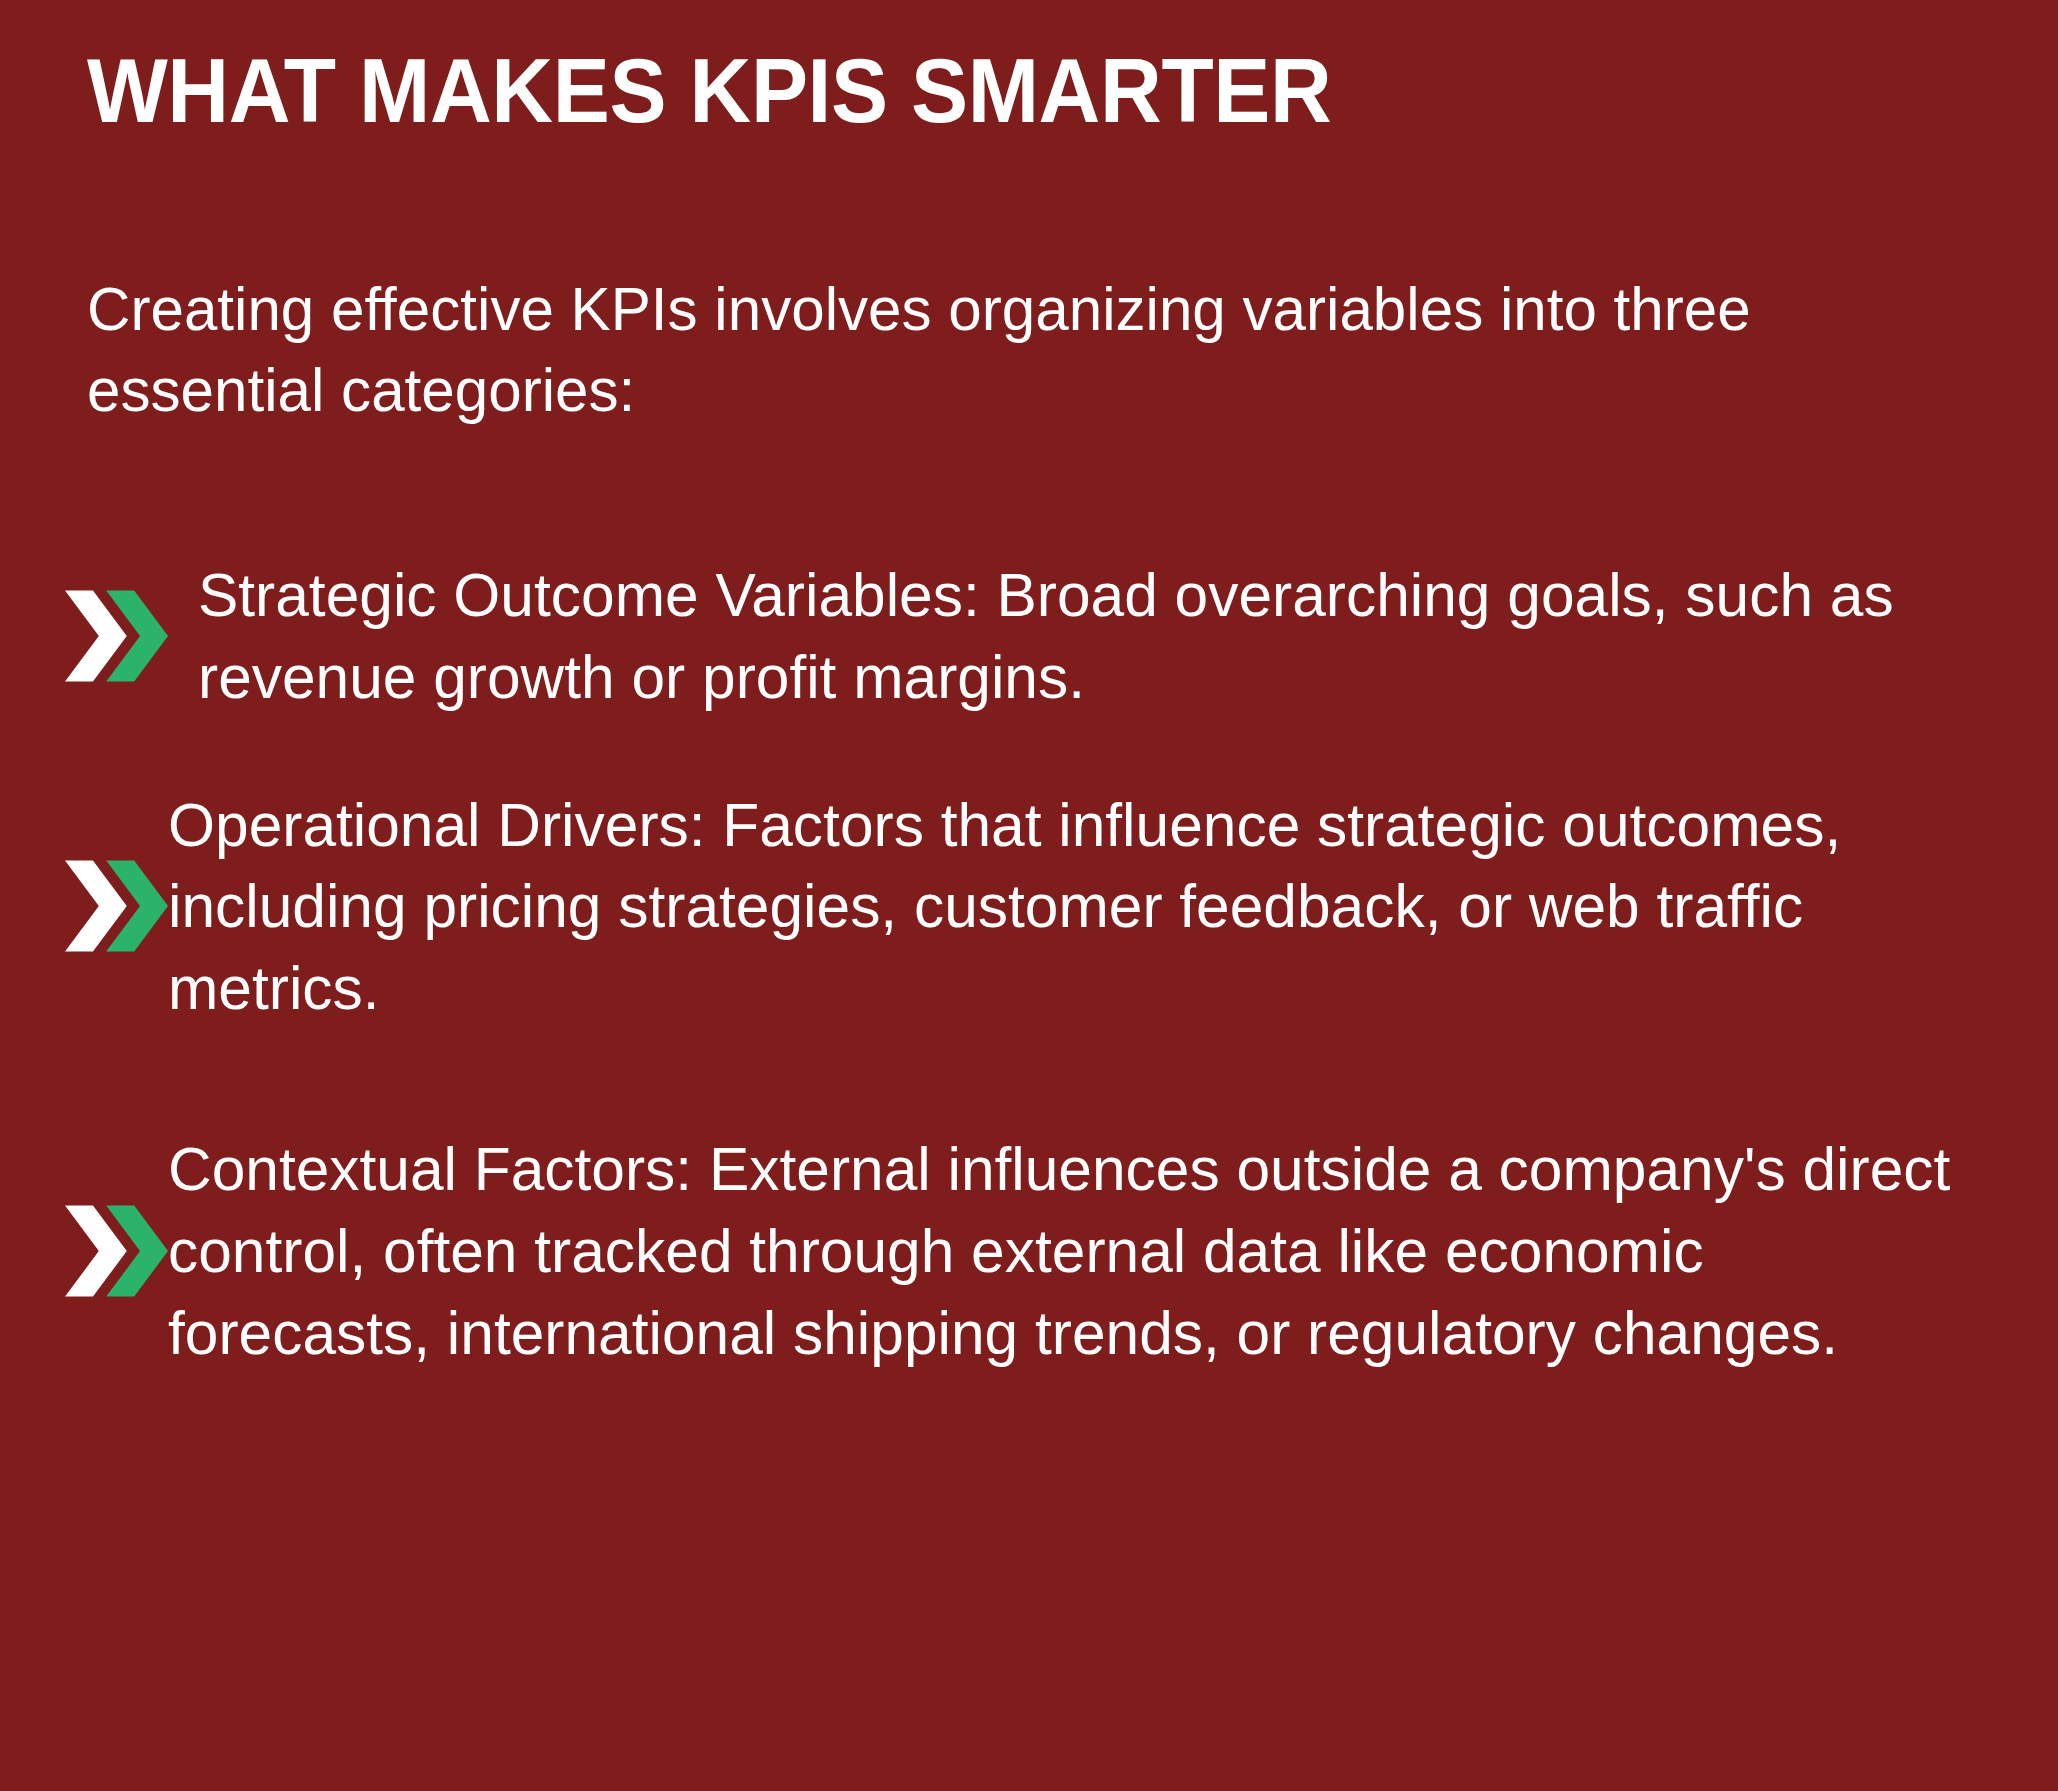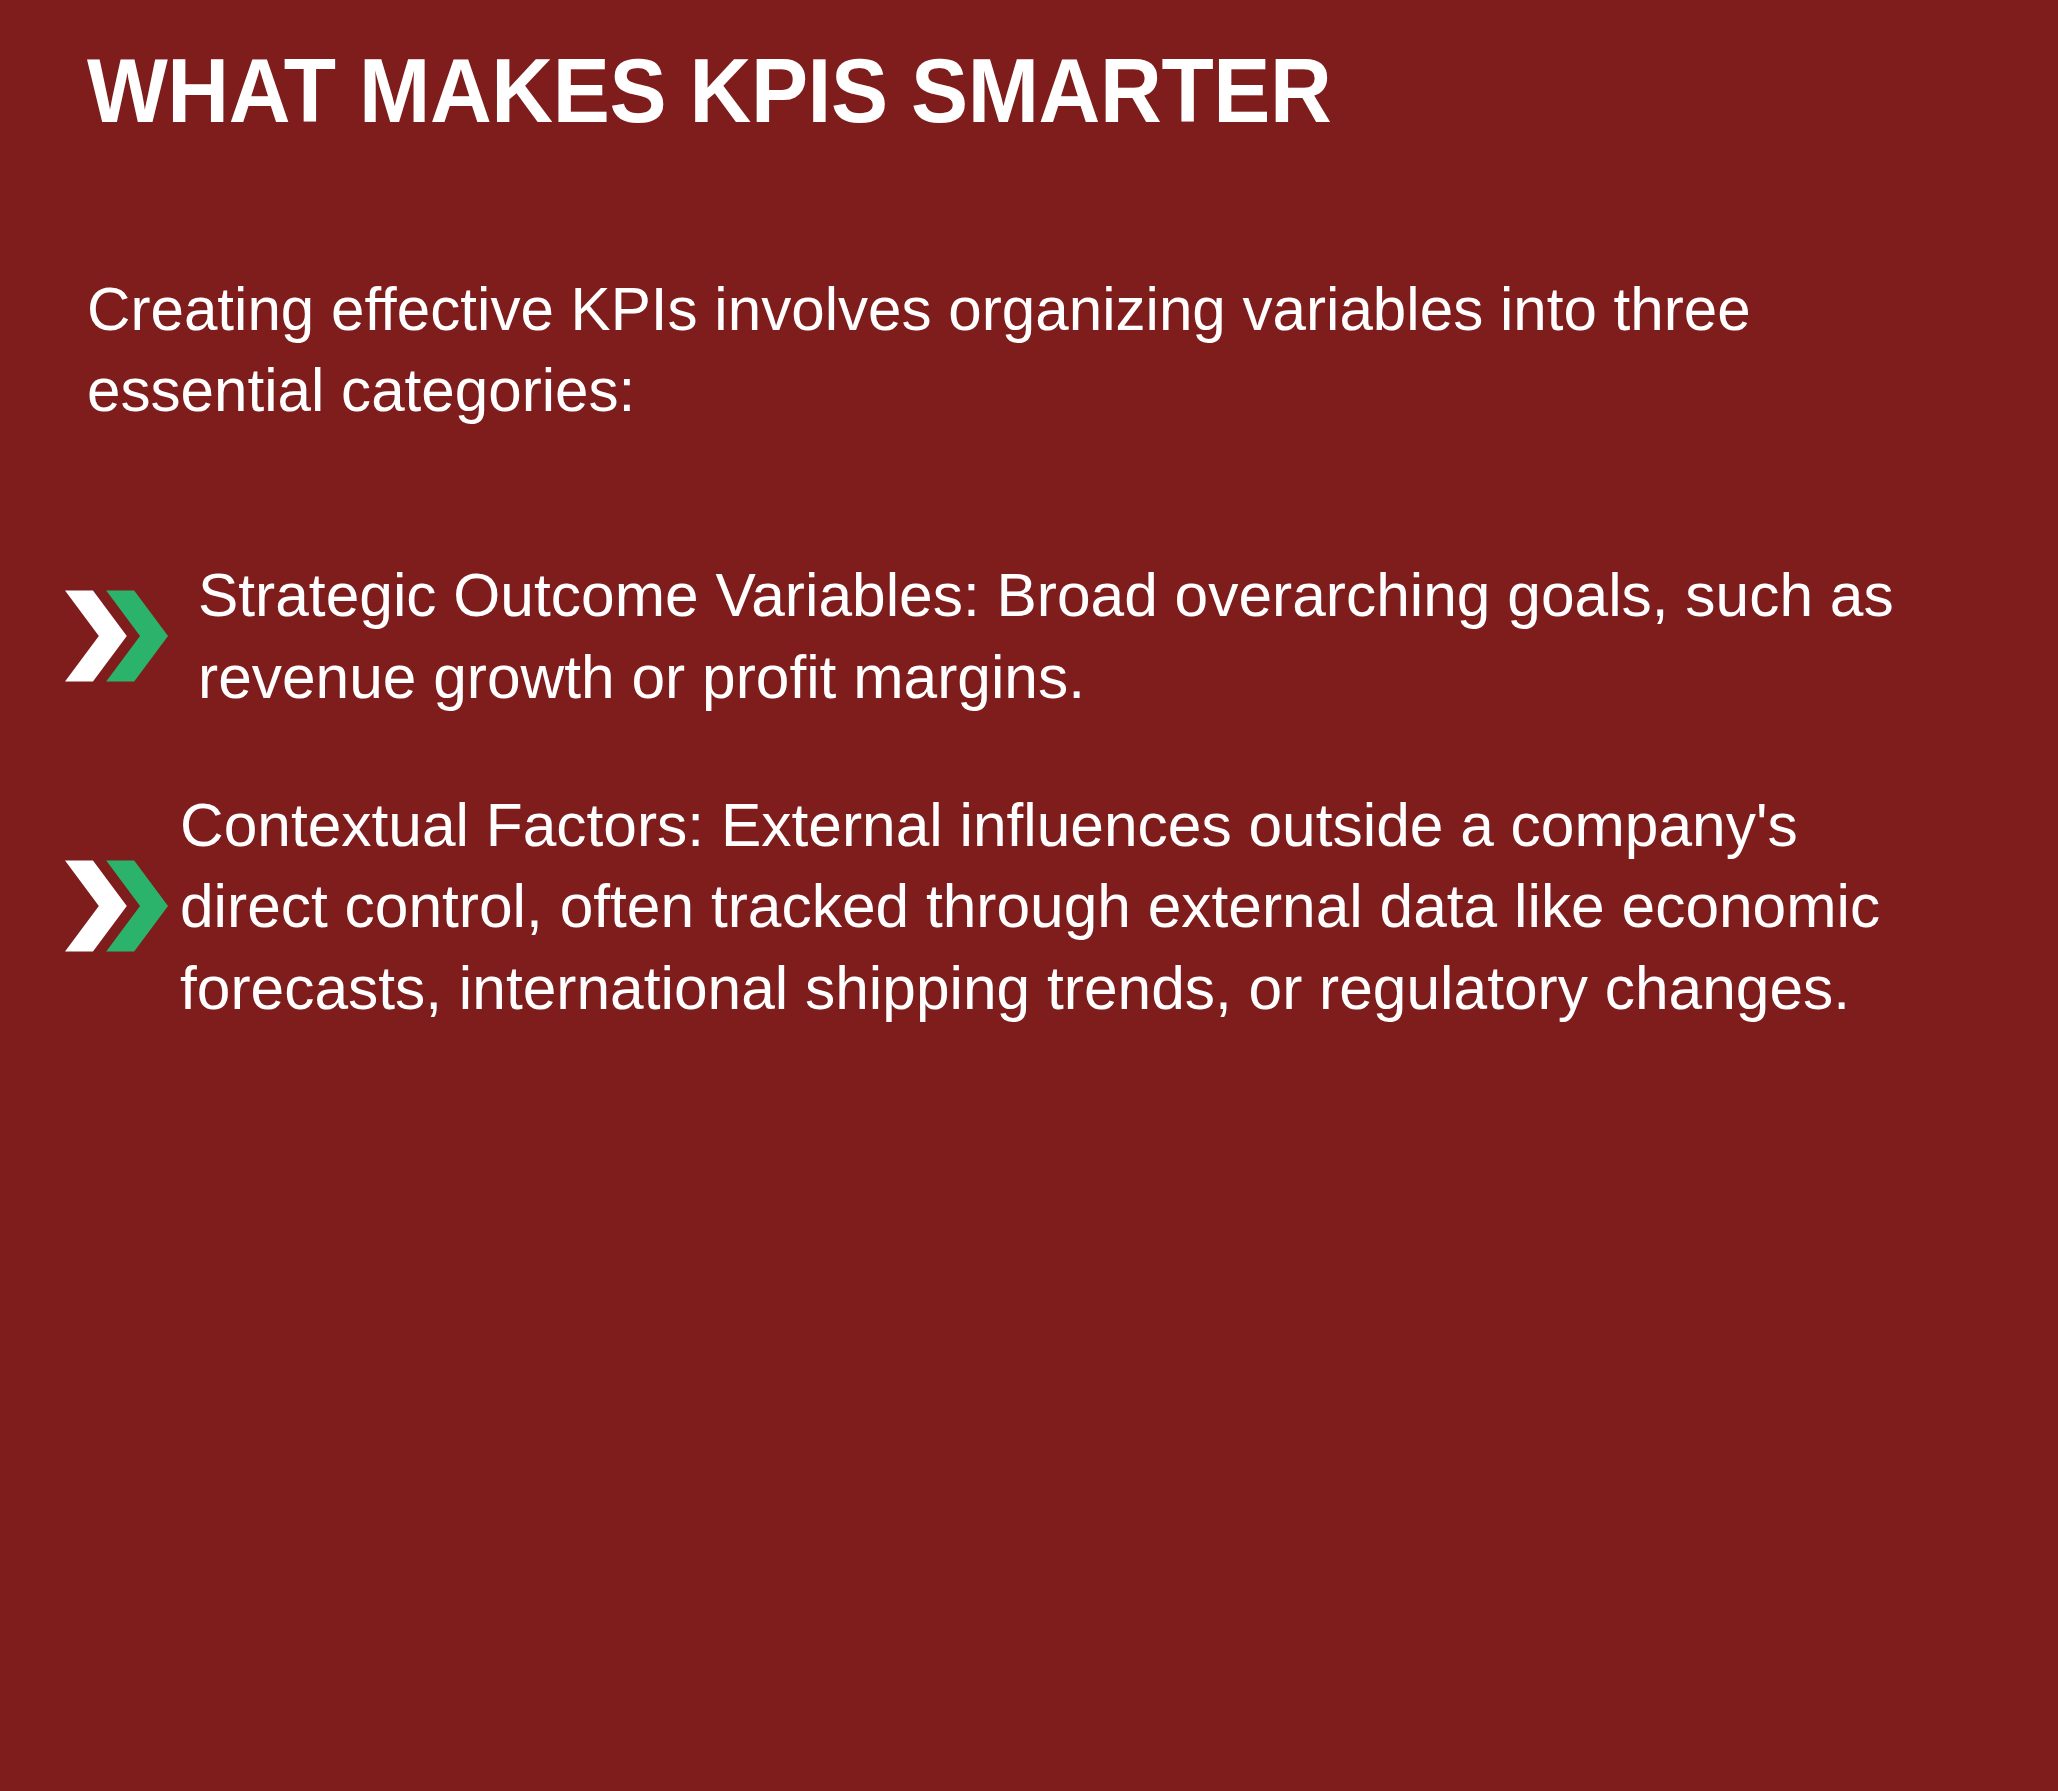--- a/index.html
+++ b/index.html
@@ -93,21 +93,21 @@
     line-height: 1.32;
     font-weight: 400;
     color: #ffffff;
     transform: scaleX(0.975);
     transform-origin: left center;
   }
 
   
   .bullet-1 { margin-bottom: 66px; gap: 30px; }
   .bullet-2 { margin-bottom: 99px; }
-  .bullet-3 { margin-bottom: 4px; gap: 12px; }
+  .bullet-3 { margin-bottom: 4px; }
 </style>
 </head>
 <body>
 
 <div class="slide">
 
   <h1 class="heading">WHAT MAKES KPIS SMARTER</h1>
 
   <p class="intro">Creating effective KPIs involves organizing variables into three essential categories:</p>
 
@@ -116,20 +116,29 @@
     <div class="bullet bullet-1">
       <span class="bullet-icon">
         <svg viewBox="0 0 140 124" xmlns="http://www.w3.org/2000/svg" aria-hidden="true">
           <polygon points="0,0 38,0 84,62 38,124 0,124 46,62" fill="#ffffff"></polygon>
           <polygon points="56,0 94,0 140,62 94,124 56,124 102,62" fill="#2bb36b"></polygon>
         </svg>
       </span>
       <span class="bullet-text">Strategic Outcome Variables: Broad overarching goals, such as revenue growth or profit margins.</span>
     </div>
 
+    <div class="bullet bullet-2">
+      <span class="bullet-icon">
+        <svg viewBox="0 0 140 124" xmlns="http://www.w3.org/2000/svg" aria-hidden="true">
+          <polygon points="0,0 38,0 84,62 38,124 0,124 46,62" fill="#ffffff"></polygon>
+          <polygon points="56,0 94,0 140,62 94,124 56,124 102,62" fill="#2bb36b"></polygon>
+        </svg>
+      </span>
+      <span class="bullet-text">Operational Drivers: Factors that influence strategic outcomes, including pricing strategies, customer feedback, or web traffic metrics.</span>
+    </div>
 
     <div class="bullet bullet-3">
       <span class="bullet-icon">
         <svg viewBox="0 0 140 124" xmlns="http://www.w3.org/2000/svg" aria-hidden="true">
           <polygon points="0,0 38,0 84,62 38,124 0,124 46,62" fill="#ffffff"></polygon>
           <polygon points="56,0 94,0 140,62 94,124 56,124 102,62" fill="#2bb36b"></polygon>
         </svg>
       </span>
       <span class="bullet-text">Contextual Factors: External influences outside a company's direct control, often tracked through external data like economic forecasts, international shipping trends, or regulatory changes.</span>
     </div>

